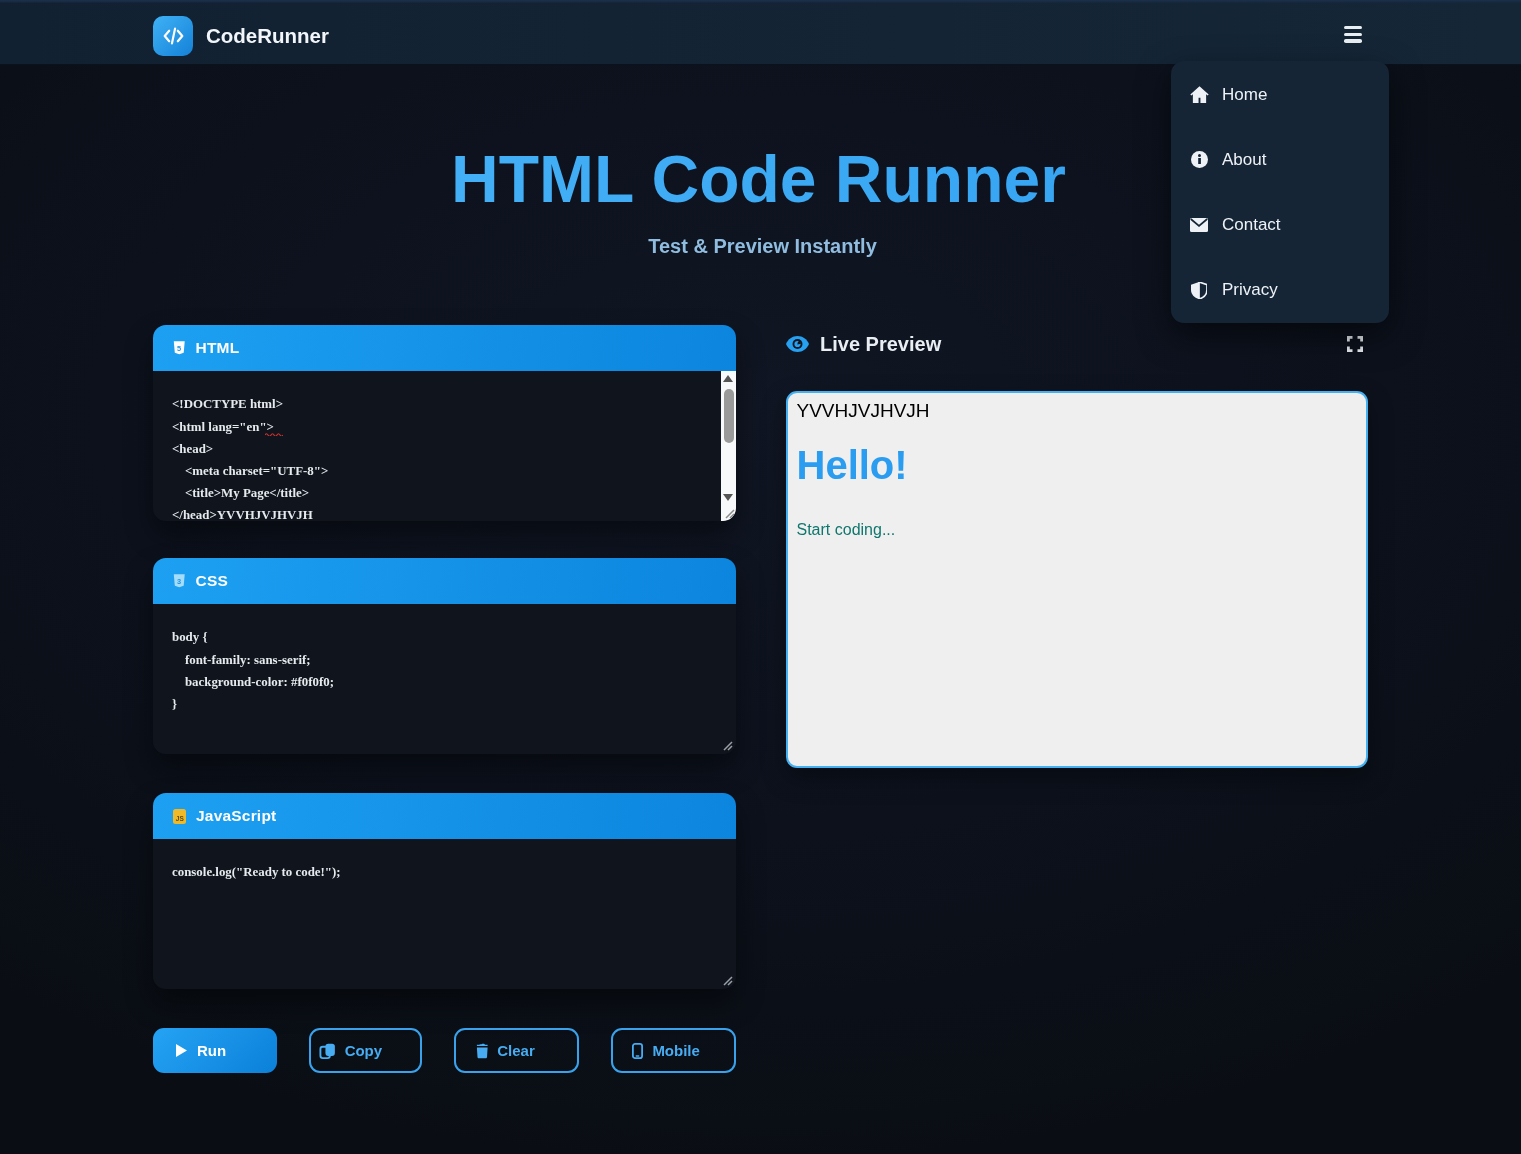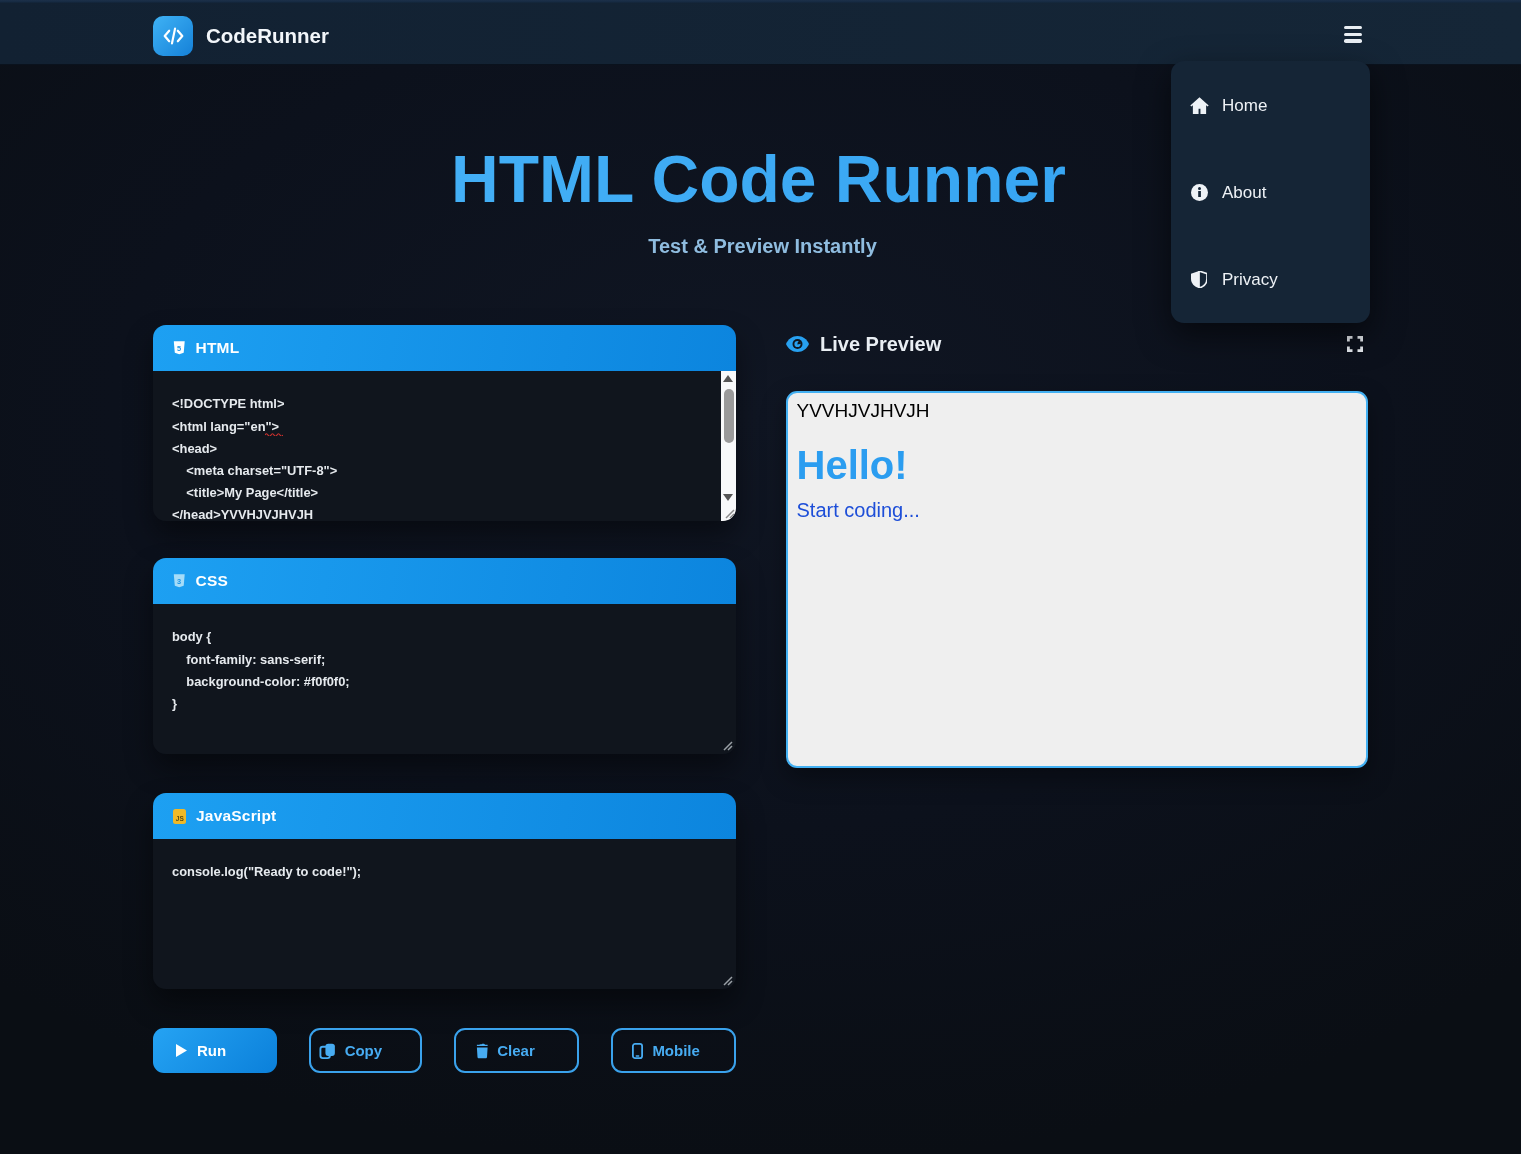--- a/index.html
+++ b/index.html
@@ -20,21 +20,21 @@
   width:40px; height:40px; border-radius:10px;
   background:linear-gradient(135deg,#3fb2f5 0%,#1581d8 100%);
   display:flex; align-items:center; justify-content:center;
 }
 .logo svg { display:block; }
 .brand { color:#f2f6fa; font-size:20.5px; font-weight:bold; margin-left:13px; letter-spacing:0px; }
 .burger { position:absolute; right:6px; top:22px; width:18px; }
 .burger div { height:3.4px; background:#e9eef3; border-radius:1.8px; margin-bottom:3.2px; }
 
 .menu {
-  position:absolute; left:1171px; top:61px; width:199px; height:262px;
+  position:absolute; left:1171px; top:61px; width:218px; height:262px;
   background:#152536; border-radius:13px; z-index:50;
   box-shadow:0 12px 32px rgba(0,0,0,0.55);
   display:flex; flex-direction:column; padding-top:1px;
 }
 .mi { flex:1; display:flex; align-items:center; padding:0 18px; color:#eef2f6; font-size:17px; }
 .mi .ic { width:20px; height:20px; margin-right:13px; display:flex; align-items:center; justify-content:center; }
 
 h1.title {
   position:absolute; top:141px; left:-2px; width:1521px; text-align:center;
   font-size:66px; font-weight:bold;
@@ -50,21 +50,21 @@
   box-shadow:0 14px 28px rgba(0,0,0,0.45); }
 .chead {
   height:46px; border-radius:13px 13px 0 0;
   background:linear-gradient(100deg,#1da0f2 0%,#0c85de 100%);
   display:flex; align-items:center; padding:0 20px;
   color:#fff; font-size:15.5px; font-weight:bold; letter-spacing:0.2px;
 }
 .chead .hic { margin-right:10px; display:flex; }
 .cbody {
   background:#10151d; border-radius:0 0 13px 13px; height:150px;
-  font-family:Liberation Sans, sans-serif; font-weight:bold;
+  font-family:Liberation Serif, serif; font-weight:bold;
   font-size:12.9px; line-height:22.2px; color:#e6eaee;
   padding:22.4px 19px 0 19px; white-space:pre; position:relative; overflow:hidden;
 }
 
 .sbar { position:absolute; right:0; top:0; width:15px; height:150px; background:#f8f9fa; border-radius:0 0 11px 0; }
 .sbar .up { position:absolute; top:4px; left:2px; width:0; height:0; border-left:5.5px solid transparent; border-right:5.5px solid transparent; border-bottom:7.5px solid #555; }
 .sbar .dn { position:absolute; bottom:20px; left:2px; width:0; height:0; border-left:5.5px solid transparent; border-right:5.5px solid transparent; border-top:7.5px solid #555; }
 .sbar .th { position:absolute; top:18px; left:2.5px; width:10px; height:54px; background:#9a9a9a; border-radius:6px; }
 .sbar .grip2 { position:absolute; bottom:2px; right:1px; }
 
@@ -86,21 +86,21 @@
 .lp .eye { margin-left:-1px; margin-right:11px; display:flex; }
 .lp .fs { margin-left:auto; margin-right:5px; display:flex; }
 .preview {
   position:absolute; left:-1px; top:61px; width:582px; height:377px;
   background:#efefef; border:2px solid #43b0f2; border-radius:11px;
   box-shadow:0 10px 24px rgba(0,0,0,0.35);
   padding:7px 8.5px; color:#000;
 }
 .pv-t { font-size:19px; color:#000; }
 .pv-h { font-size:40px; font-weight:bold; color:#2b9df0; margin-top:20.5px; }
-.pv-s { font-size:20px; color:#1d4ed8; margin-top:11px; }
+.pv-s { font-size:16px; color:#0f766e; margin-top:33px; }
 .sq { position:absolute; }
 </style>
 </head>
 <body>
 <div class="nav">
     <div class="navin">
   <div class="logo">
         <svg width="23" height="22" viewBox="0 0 24 23">
           <path d="M7.5 6 2.8 11.5 7.5 17M16.5 6l4.7 5.5-4.7 5.5M13.6 3.8 10.4 19.2" stroke="#fff" stroke-width="2.3" fill="none" stroke-linecap="round" stroke-linejoin="round"></path>
         </svg>
@@ -121,20 +121,26 @@
         </svg>
       </span>Home</div>
   <div class="mi"><span class="ic">
         <svg width="17" height="17" viewBox="0 0 17 17" fill="#eef2f6">
           <circle cx="8.5" cy="8.5" r="8.5"></circle>
           <rect x="7.2" y="7" width="2.7" height="6" fill="#152536"></rect>
           <rect x="7.6" y="9" width="1.9" height="3" fill="#eef2f6" opacity="0"></rect>
           <circle cx="8.5" cy="4.4" r="1.5" fill="#152536"></circle>
         </svg>
       </span>About</div>
+  <div class="mi"><span class="ic">
+        <svg width="18" height="14" viewBox="0 0 18 14" fill="#eef2f6">
+          <rect width="18" height="14" rx="1.5"></rect>
+          <path d="M0.8 1 9 8 17.2 1" stroke="#152536" stroke-width="1.7" fill="none"></path>
+        </svg>
+      </span>Contact</div>
   <div class="mi"><span class="ic">
         <svg width="16" height="17" viewBox="0 0 16 17">
           <path d="M8 0 0 2.7v5c0 4.6 3.2 8 8 9.3V0z" fill="#eef2f6"></path>
           <path d="M8 0l8 2.7v5c0 4.6-3.2 8-8 9.3z" fill="none" stroke="#eef2f6" stroke-width="1.7"></path>
         </svg>
       </span>Privacy</div>
 </div>
 
 <h1 class="title">HTML Code Runner</h1>
 <div class="subtitle">Test &amp; Preview Instantly</div>

